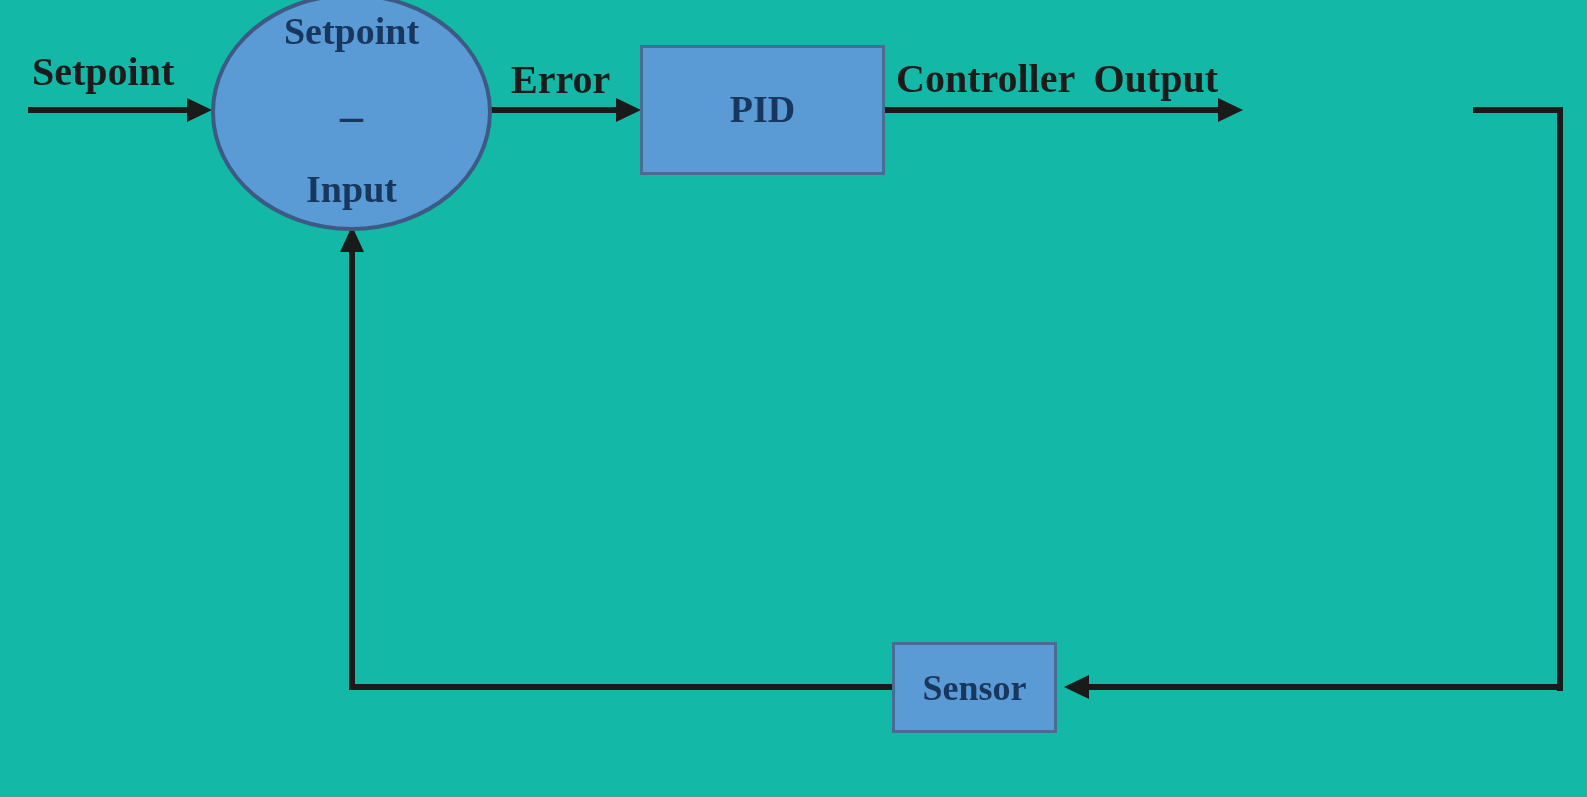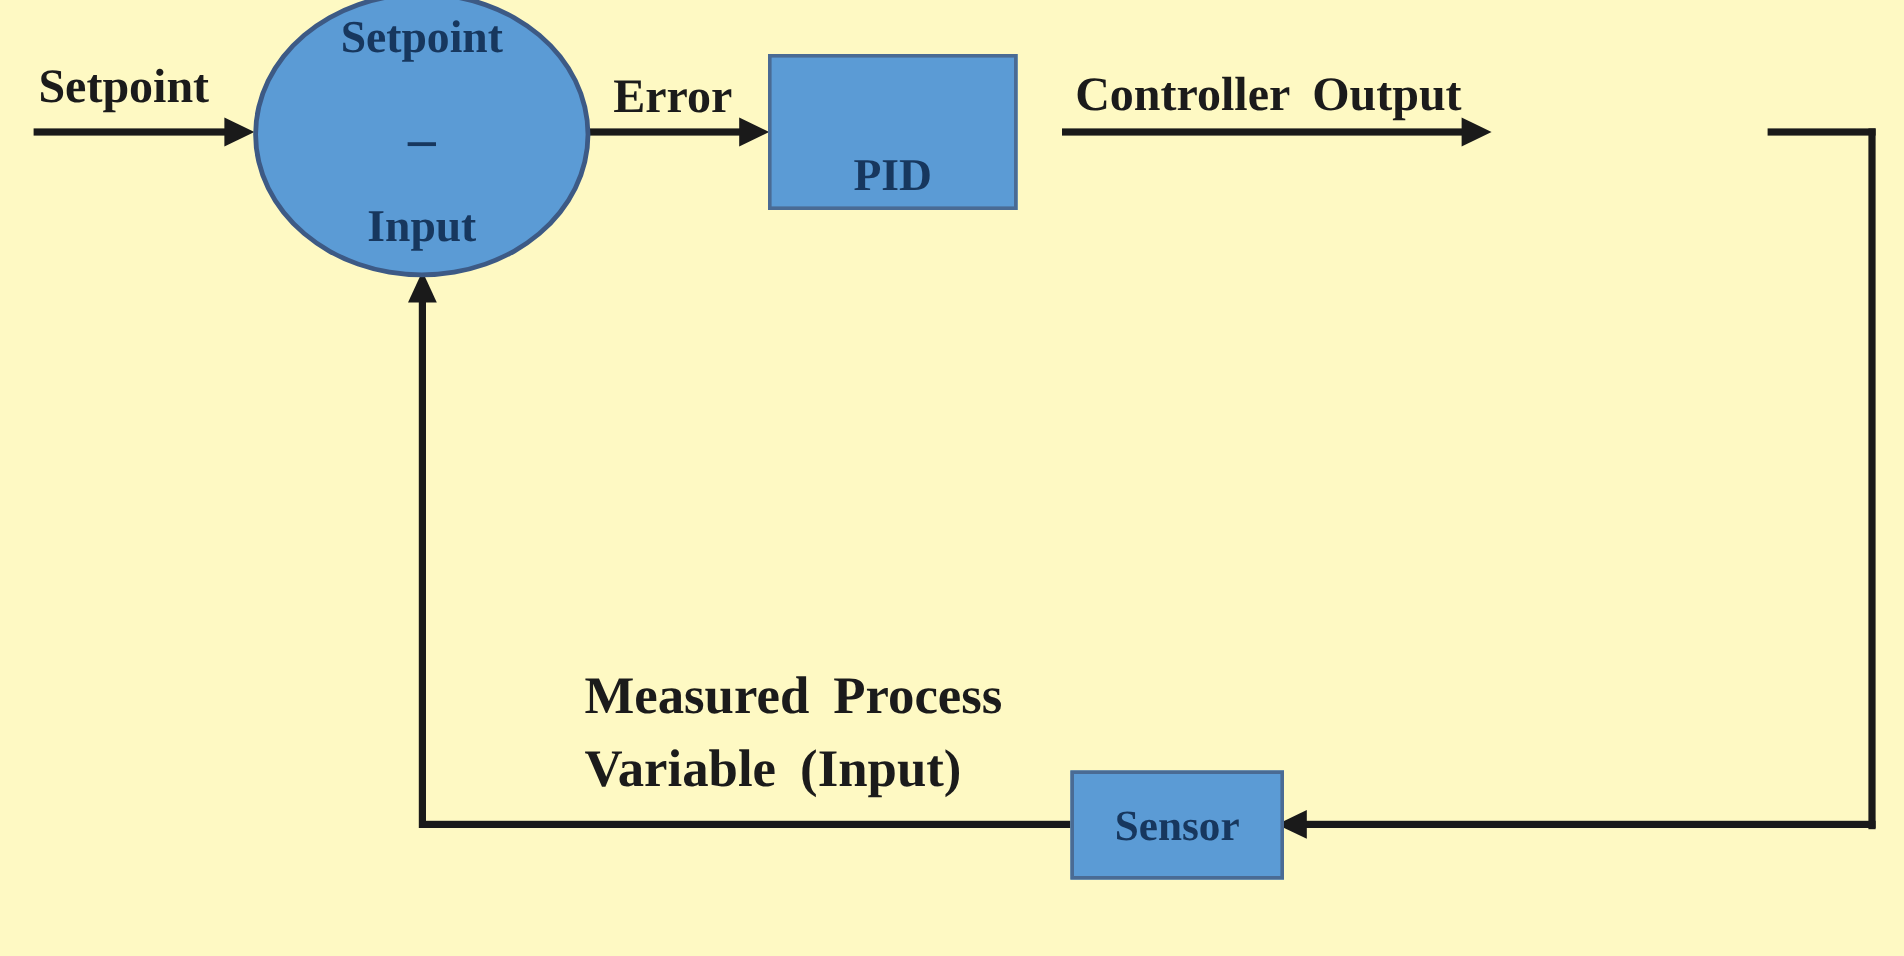--- a/index.html
+++ b/index.html
@@ -5,21 +5,21 @@
   html, body {
     margin: 0;
     padding: 0;
     background: #fdfdf9;
   }
   #canvas {
     position: relative;
     width: 1587px;
     height: 797px;
     overflow: hidden;
-    background: #fef9c3;
+    background: #14b8a6;
     font-family: "Liberation Serif", serif;
   }
 
   
   .hline, .vline {
     position: absolute;
     background: #1a1a1a;
   }
   .hline { height: 6px; }
   .vline { width: 6px; }
@@ -69,37 +69,36 @@
     border: 4px solid #3d5a85;
     justify-content: flex-start;
   }
   #sum-top    { position: absolute; top: 12px;  width: 100%; font-size: 38px; }
   #sum-minus  { position: absolute; top: 96px;  width: 100%; font-size: 46px; line-height: 1; }
   #sum-bottom { position: absolute; top: 170px; width: 100%; font-size: 38px; }
 
   #pid-block {
     left: 640px;
     top: 45px;
-    width: 208px;
+    width: 245px;
     height: 130px;
     font-size: 38px;
     line-height: 1.35;
-    justify-content: flex-end;
   }
   #actuators-block {
     left: 1242px;
     top: 45px;
     width: 231px;
     height: 135px;
     font-size: 38px;
   }
   #sensor-block {
     left: 892px;
     top: 642px;
-    width: 178px;
+    width: 165px;
     height: 91px;
     font-size: 36px;
   }
 
   
   .edge-label {
     position: absolute;
     color: #1b1b1b;
     font-weight: bold;
     font-size: 40px;
@@ -154,18 +153,14 @@
   </div>
 
 
   <div class="node" id="sensor-block">
     <div>Sensor</div>
   </div>
 
   <div class="edge-label" id="label-setpoint">Setpoint</div>
   <div class="edge-label" id="label-error">Error</div>
   <div class="edge-label" id="label-controller-output">Controller Output</div>
-  <div class="edge-label" id="label-measured">
-    <div>Measured Process</div>
-    <div>Variable (Input)</div>
-  </div>
 
 </div>
 
 </body></html>

